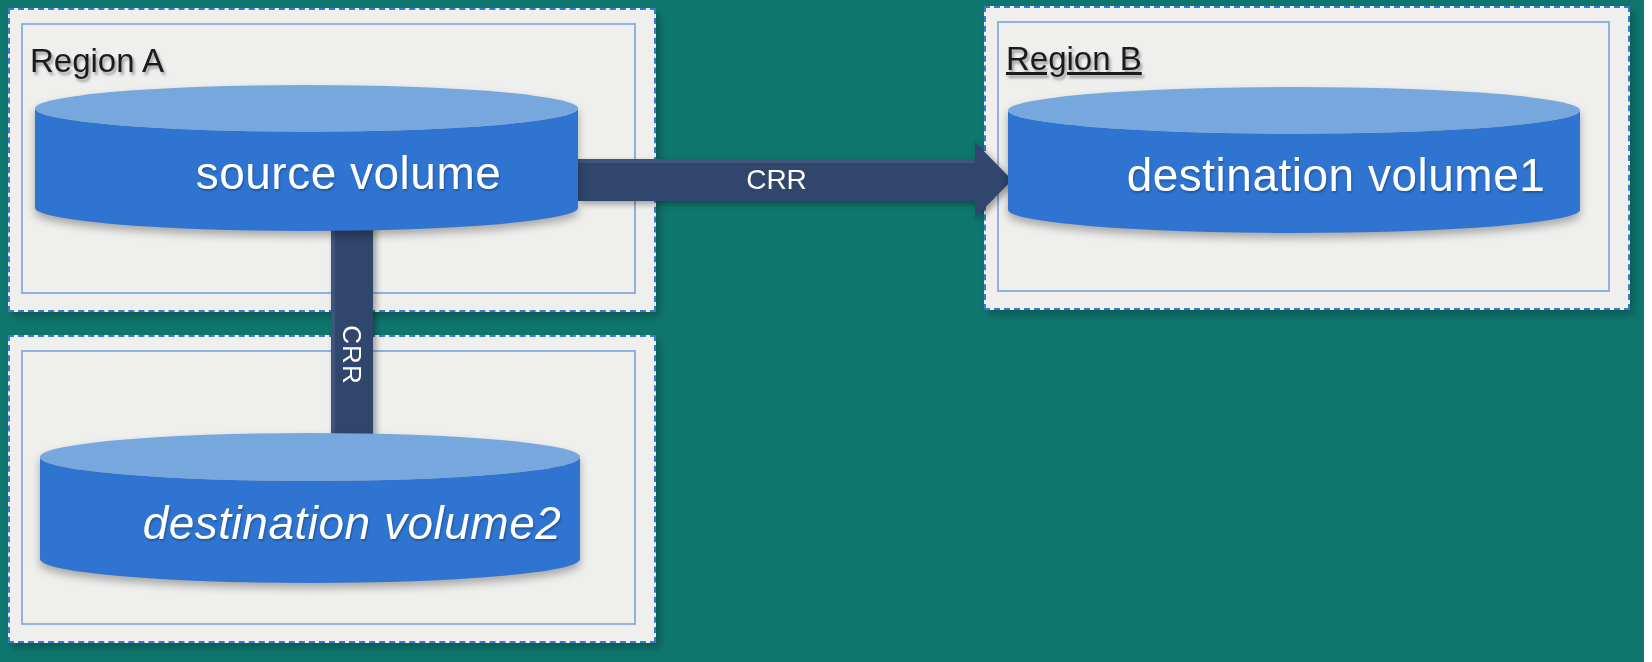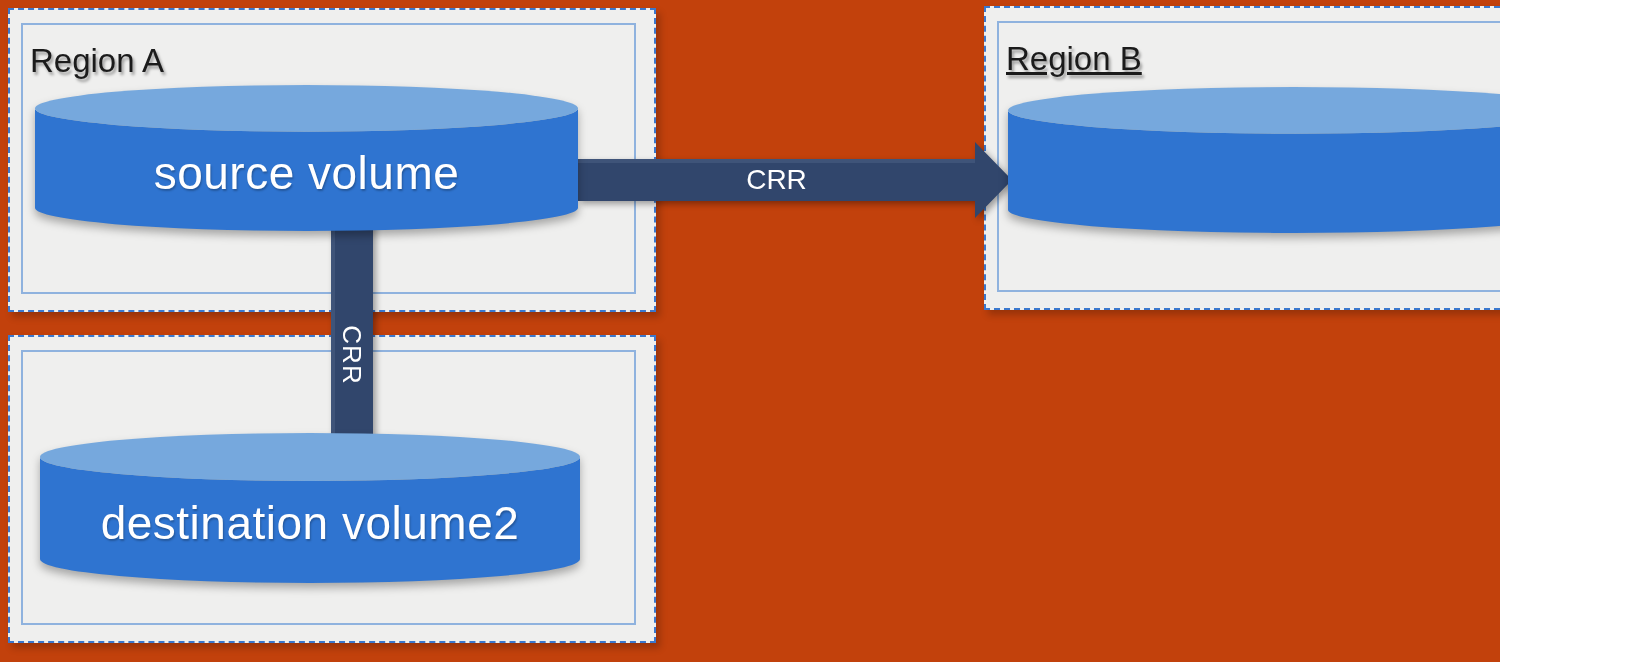--- a/index.html
+++ b/index.html
@@ -10,22 +10,22 @@
     --region-bg:#EFEFEE;
     --border-dashed:#3B78CE;
     --border-inner:#8FB2DE;
     --region-text:#1B1B1B;
     --volume-text:#FFFFFF;
   }
   html,body{margin:0;padding:0;background:#FFFFFF;}
   body{font-family:"Liberation Sans","DejaVu Sans",sans-serif;}
   .canvas{
     position:relative;
-    width:1500px;height:662px;
-    background:#c2410c;
+    width:1644px;height:662px;
+    background:#0f766e;
     overflow:hidden;
   }
   .region{
     position:absolute;
     background:var(--region-bg);
     border:2px dashed var(--border-dashed);
     box-shadow:4px 5px 7px rgba(0,0,0,0.22);
     box-sizing:border-box;
     z-index:0;
   }
@@ -60,24 +60,25 @@
   .volume-label{
     position:absolute;
     display:flex;align-items:center;justify-content:center;
     color:var(--volume-text);
     font-size:46px;font-weight:300;
     letter-spacing:0.5px;
     text-shadow:1px 2px 2px rgba(0,0,0,0.25);
     padding-top:30px;box-sizing:border-box;
     white-space:nowrap;
     z-index:4;
+    margin-left:42px;
   }
   #label-source{left:35px;top:85px;width:543px;height:146px;}
   #label-dest1{left:1008px;top:87px;width:572px;height:146px;}
-  #label-dest2{left:40px;top:433px;width:540px;height:150px;}
+  #label-dest2{left:40px;top:433px;width:540px;height:150px;font-style:italic;}
   .arrow{
     position:absolute;
     z-index:2;
     filter:drop-shadow(3px 3px 3px rgba(0,0,0,0.35));
   }
   #arrow-right{left:578px;top:140px;width:434px;height:80px;}
   #arrow-down{left:311px;top:222px;width:82px;height:256px;}
   .arrow-label{
     position:absolute;
     display:flex;align-items:center;justify-content:center;
@@ -134,20 +135,21 @@
     </svg>
   </div>
   <div class="volume-label" id="label-source">source volume</div>
 
   <div class="cylinder" id="cyl-dest1">
     <svg width="572" height="146" viewBox="0 0 100 100" preserveAspectRatio="none" aria-hidden="true">
       <path d="M0,16 L0,84 A50 16 0 0 0 100,84 L100,16 A50 16 0 0 1 0,16 Z" fill="#2F74D0"></path>
       <ellipse cx="50" cy="16" rx="50" ry="16" fill="#76A8DD"></ellipse>
     </svg>
   </div>
+  <div class="volume-label" id="label-dest1">destination volume1</div>
 
   <div class="cylinder" id="cyl-dest2">
     <svg width="540" height="150" viewBox="0 0 100 100" preserveAspectRatio="none" aria-hidden="true">
       <path d="M0,16 L0,84 A50 16 0 0 0 100,84 L100,16 A50 16 0 0 1 0,16 Z" fill="#2F74D0"></path>
       <ellipse cx="50" cy="16" rx="50" ry="16" fill="#76A8DD"></ellipse>
     </svg>
   </div>
   <div class="volume-label" id="label-dest2">destination volume2</div>
 
 </div>

